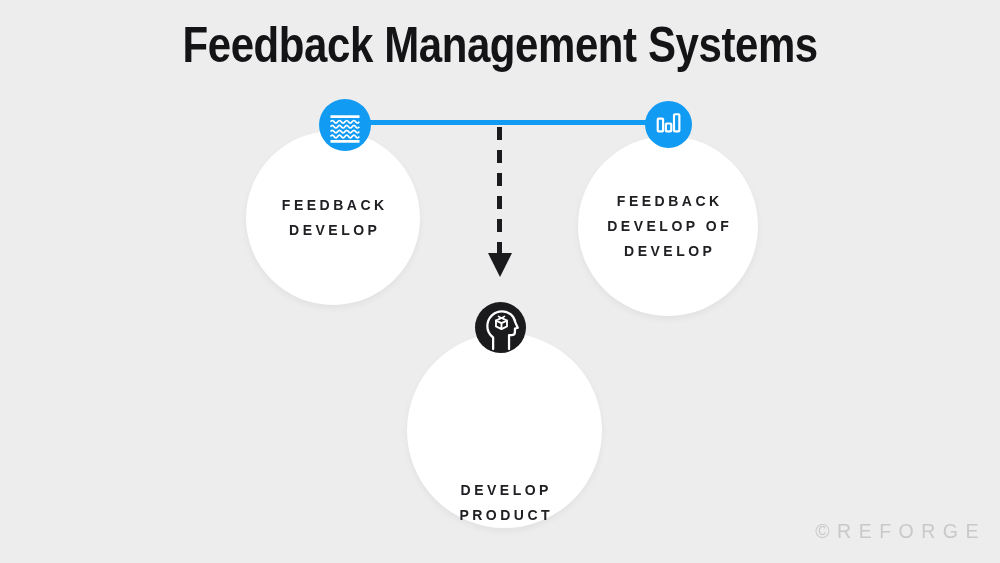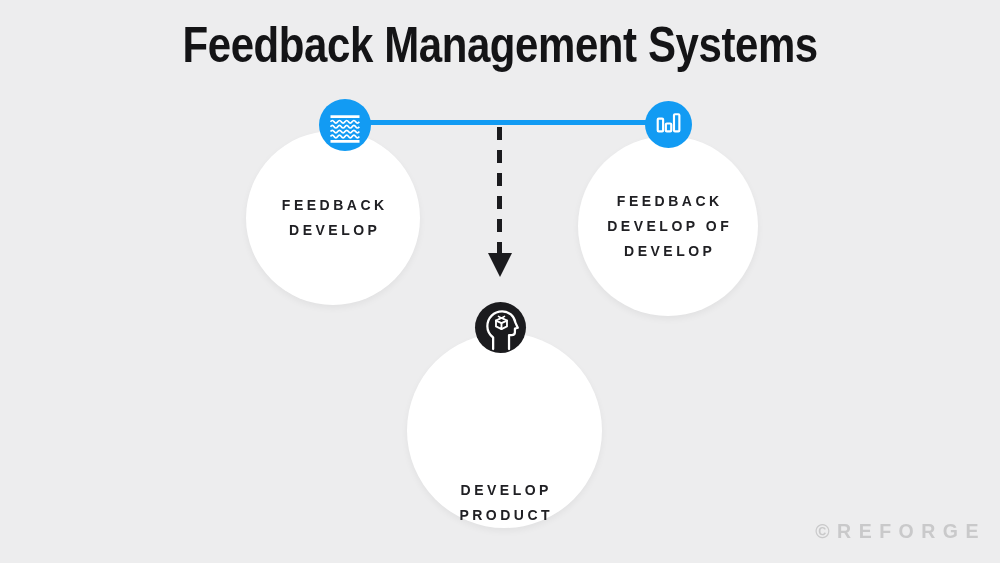--- a/index.html
+++ b/index.html
@@ -59,21 +59,21 @@
     display:flex;align-items:center;justify-content:center;
   }
   .icon-blue{background:var(--accent-blue);}
   .icon-black{background:var(--ink-black);}
   .badge-left{left:319px;top:99px;width:52px;height:52px;}
   .badge-right{left:645px;top:101px;width:47px;height:47px;}
   .badge-bottom{left:475px;top:302px;width:51px;height:51px;}
   .icon-badge svg{display:block;width:100%;height:100%;}
   
   .watermark{
-    position:absolute;top:520px;right:14px;font-size:19.5px;font-weight:700;
+    position:absolute;top:520px;right:14px;font-size:19.5px;font-weight:400;
     letter-spacing:7.5px;color:var(--watermark-color);white-space:nowrap;margin-left:12px;
   }
 </style>
 </head>
 <body>
 
 <div class="canvas">
 
   <h1 class="title"><span class="squeeze">Feedback Management Systems</span></h1>
 

